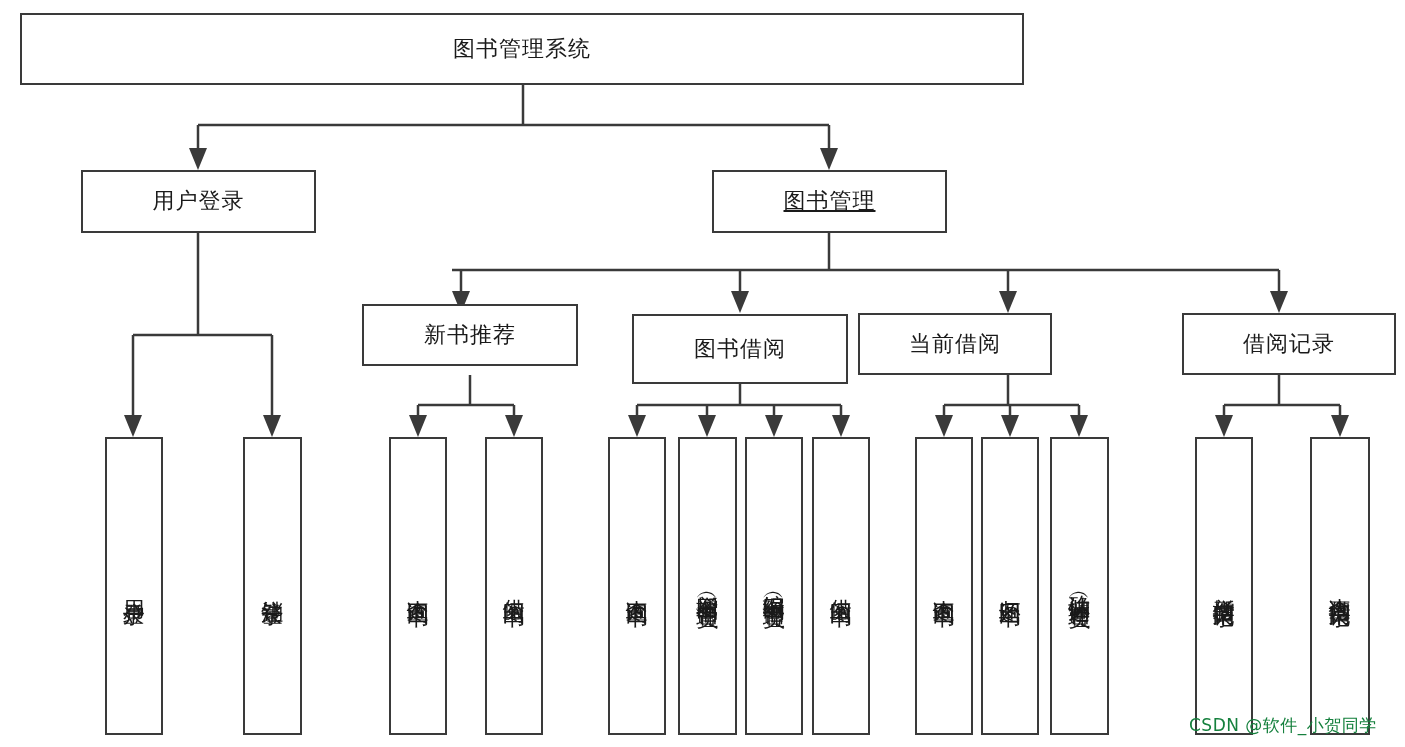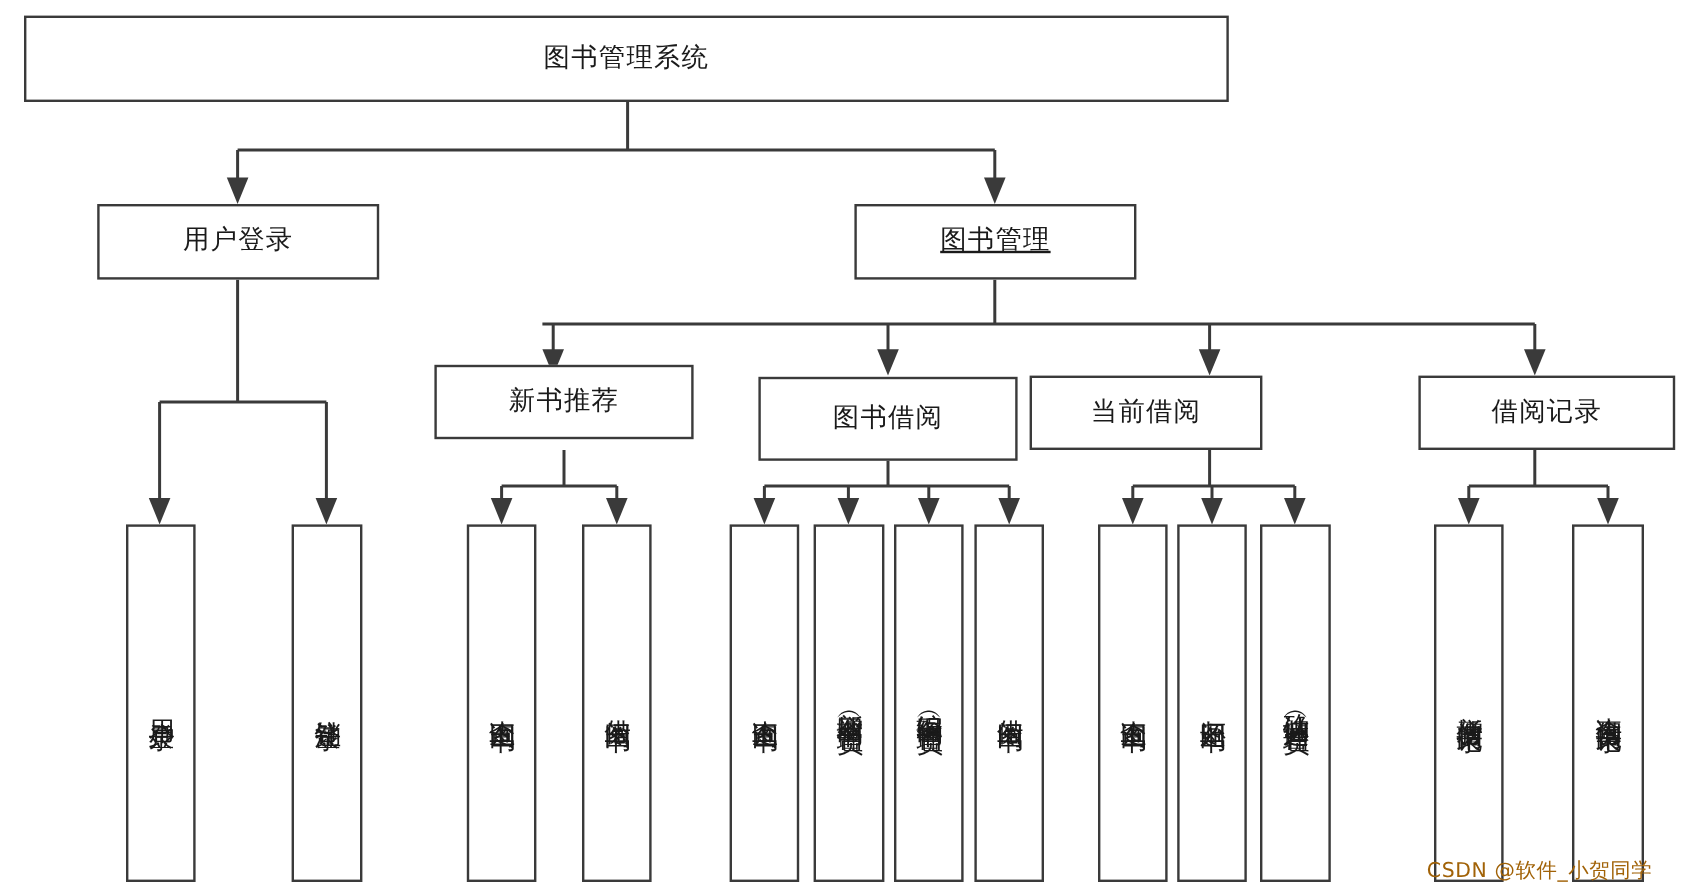--- a/index.html
+++ b/index.html
@@ -53,21 +53,21 @@
     writing-mode: vertical-rl;
     text-orientation: upright;
     white-space: normal;
     max-height: 100%;
   }
   #watermark {
     position: absolute;
     left: 1189px;
     top: 714px;
     font-size: 17px;
-    color: #a16207;
+    color: #15803d;
     white-space: nowrap;
     letter-spacing: 0.5px;
   }
 </style>
 </head>
 <body>
 
 <div id="canvas">
 
   <svg id="edges" viewBox="0 0 1405 747">

